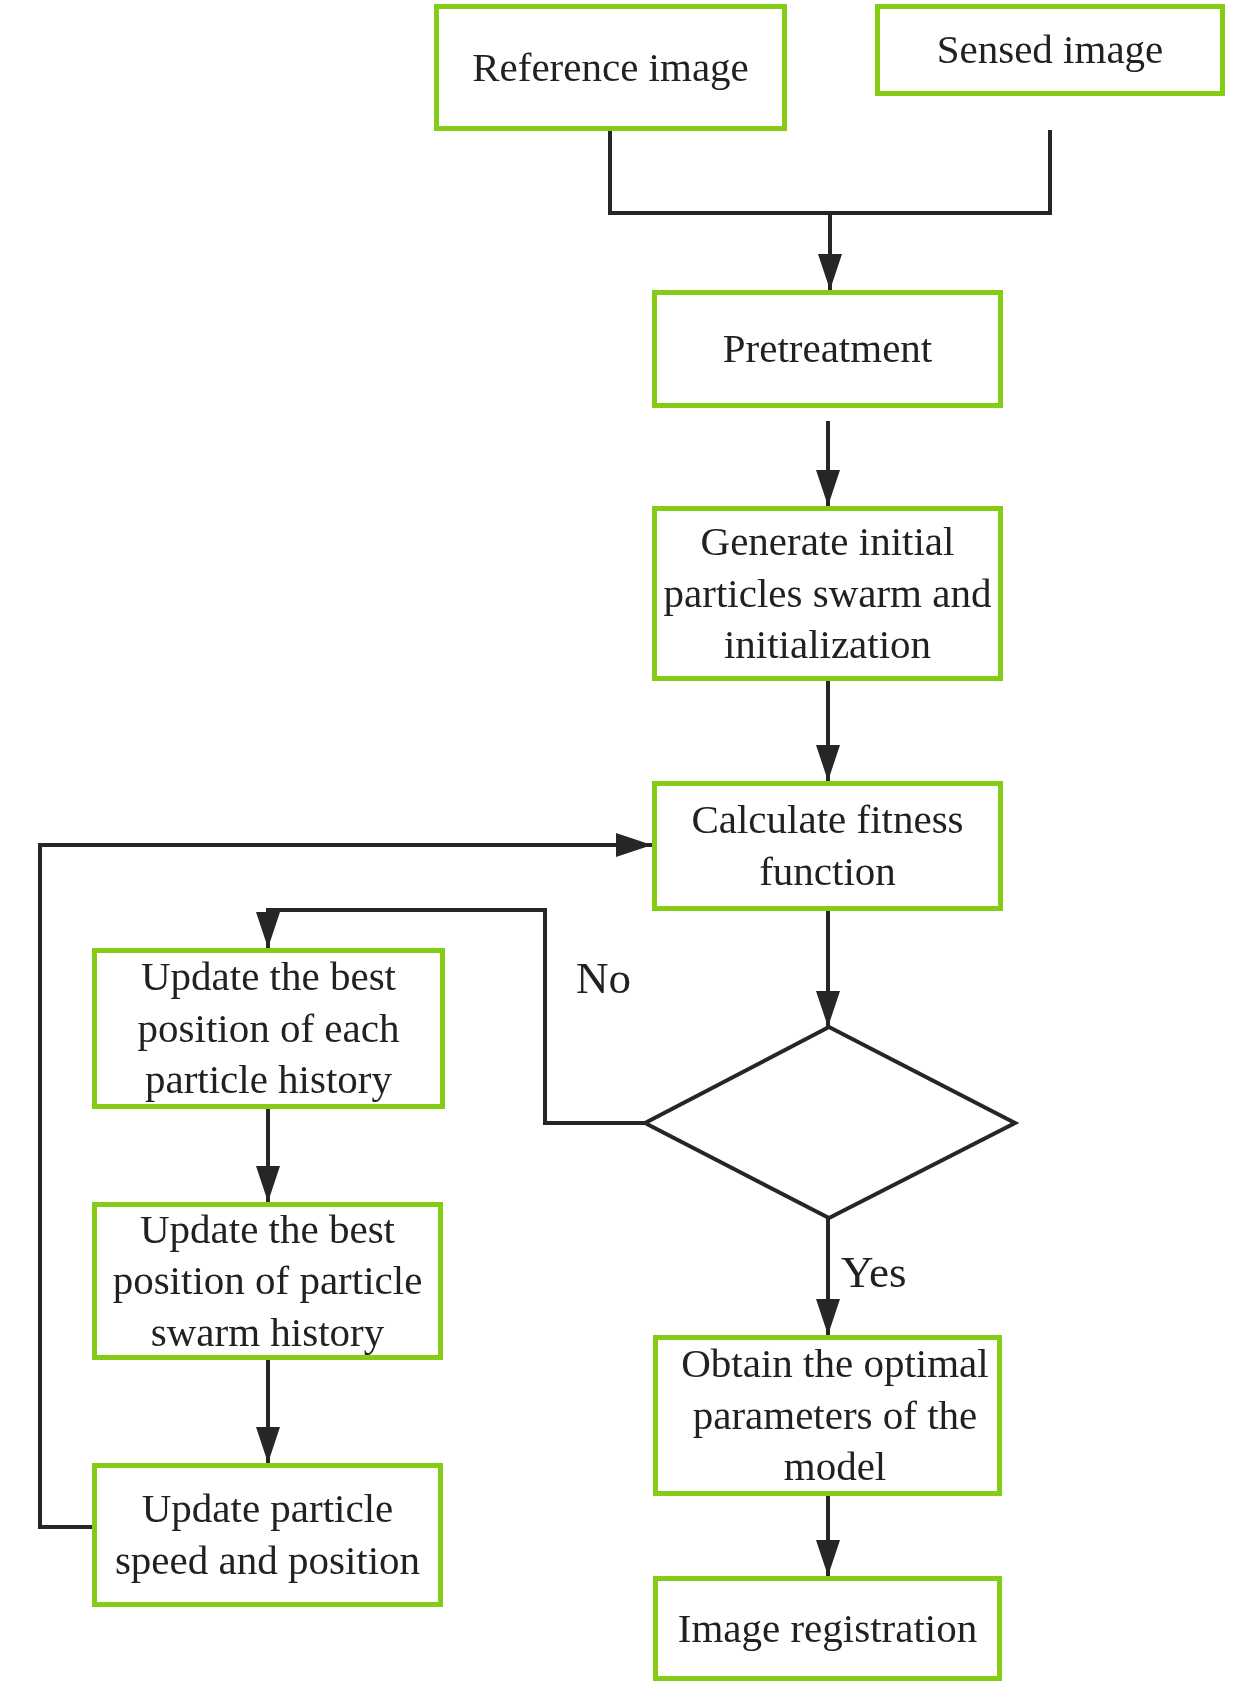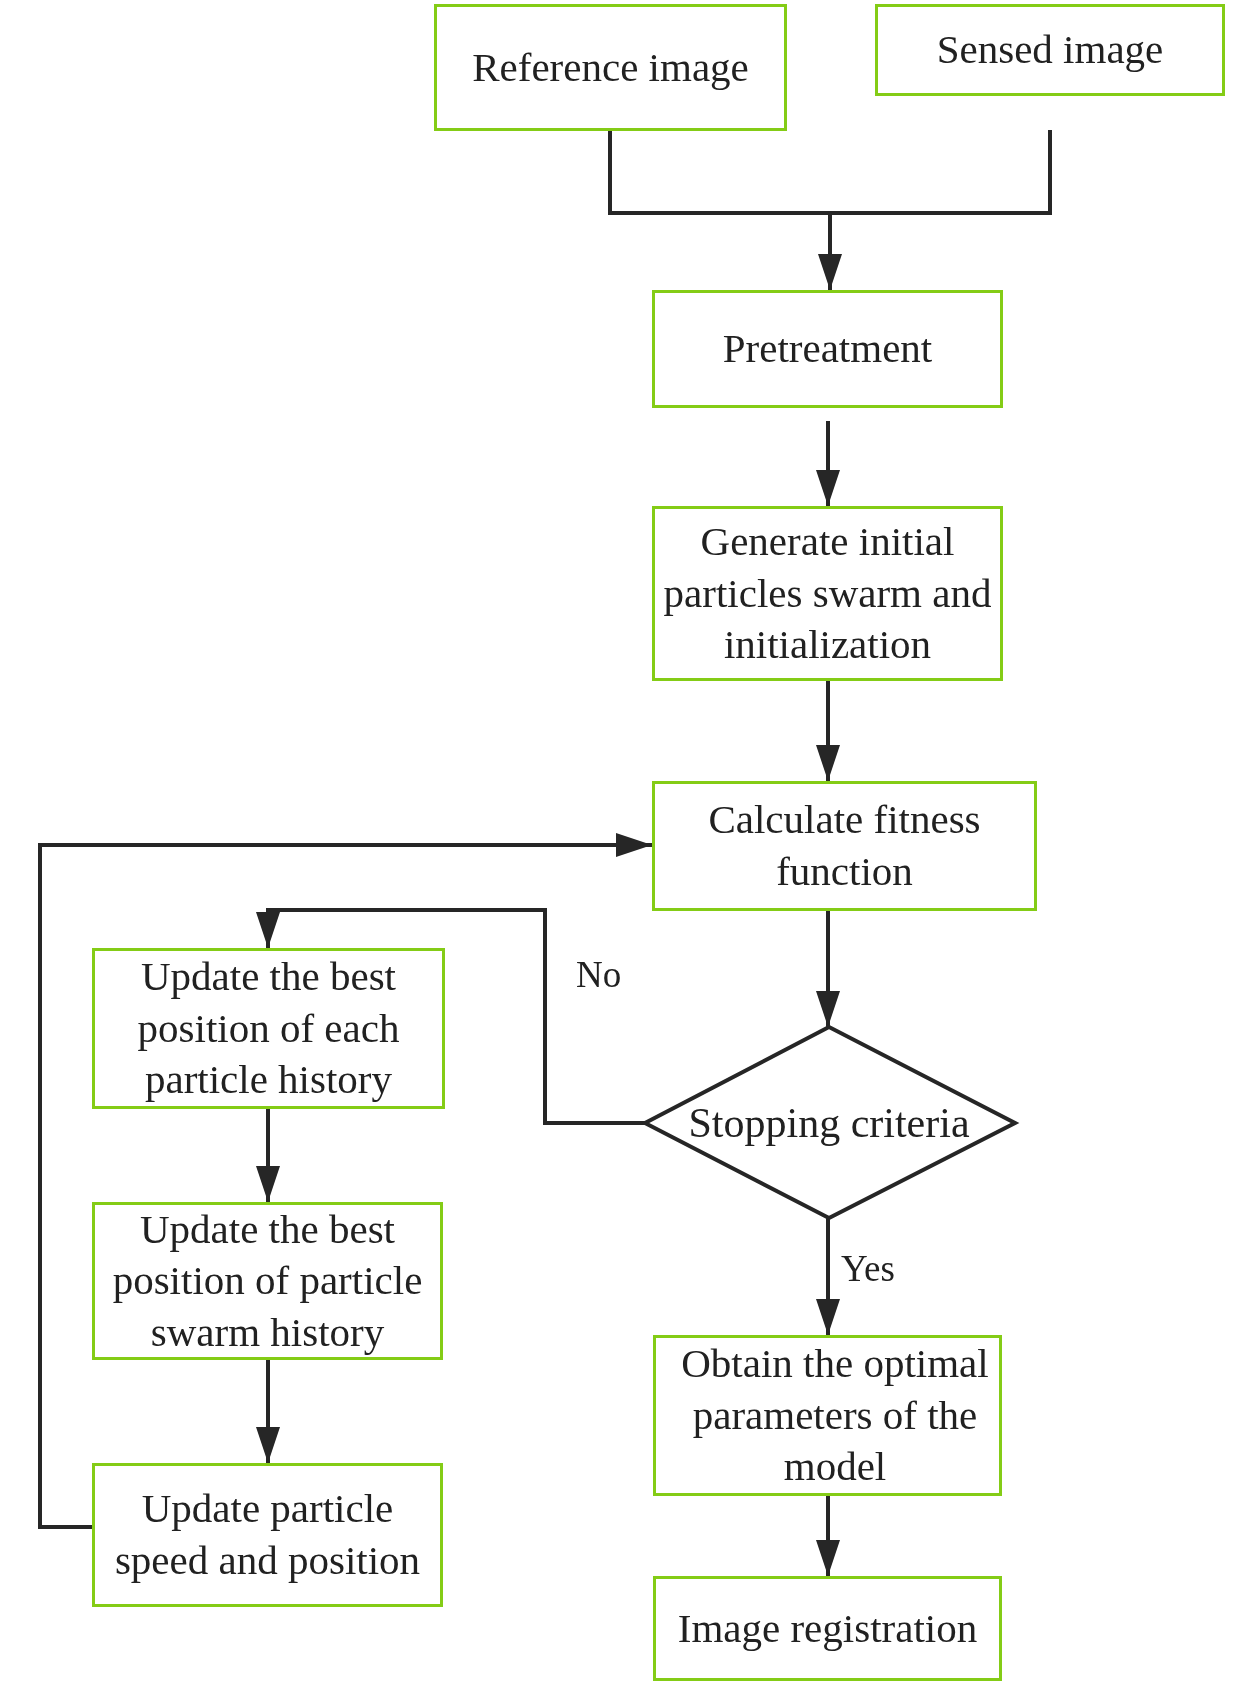--- a/index.html
+++ b/index.html
@@ -29,21 +29,21 @@
   }
   .edges .diamond {
     fill: #ffffff;
     stroke: #262626;
     stroke-width: 4;
   }
   .box {
     position: absolute;
     box-sizing: border-box;
     background: #ffffff;
-    border: 3px solid #84cc16;
+    border: 5px solid #84cc16;
     display: flex;
     align-items: center;
     justify-content: center;
     text-align: center;
     white-space: pre-line;
     font-size: 41px;
     line-height: 1.26;
     color: #212121;
   }
   .dlabel {
@@ -51,30 +51,30 @@
     display: flex;
     align-items: center;
     justify-content: center;
     text-align: center;
     font-size: 42px;
     color: #212121;
     background: transparent;
   }
   .edge-label {
     position: absolute;
-    font-size: 37px;
+    font-size: 45px;
     line-height: 1;
     color: #212121;
   }
   
   .n-ref    { left: 434px;  top: 4px;    width: 353px; height: 127px; }
   .n-sensed { left: 875px;  top: 4px;    width: 350px; height: 92px; }
   .n-pre    { left: 652px;  top: 290px;  width: 351px; height: 118px; font-family: Liberation Serif, serif; }
   .n-gen    { left: 652px;  top: 506px;  width: 351px; height: 175px; }
-  .n-calc   { left: 652px;  top: 781px;  width: 385px; height: 130px; }
+  .n-calc   { left: 652px;  top: 781px;  width: 351px; height: 130px; }
   .n-ue     { left: 92px;   top: 948px;  width: 353px; height: 161px; }
   .n-us     { left: 92px;   top: 1202px; width: 351px; height: 158px; }
   .n-up     { left: 92px;   top: 1463px; width: 351px; height: 144px; }
   .n-obt    { left: 653px;  top: 1335px; width: 349px; height: 161px; padding-left: 15px; }
   .n-img    { left: 653px;  top: 1576px; width: 349px; height: 105px; }
   .n-stop   { left: 659px;  top: 1092px; width: 340px; height: 62px;  }
   .lbl-no   { left: 576px;  top: 956px;  }
   .lbl-yes  { left: 841px;  top: 1250px; }
 </style>
 </head>
@@ -119,21 +119,20 @@
 
   <div class="box n-pre">Pretreatment</div>
 
   <div class="box n-gen">Generate initial
 particles swarm and
 initialization</div>
 
   <div class="box n-calc">Calculate fitness
 function</div>
 
-  <div class="dlabel n-stop">Stopping criteria</div>
 
   <div class="box n-ue">Update the best
 position of each
 particle history</div>
 
   <div class="box n-us">Update the best
 position of particle
 swarm history</div>
 
   <div class="box n-up">Update particle

